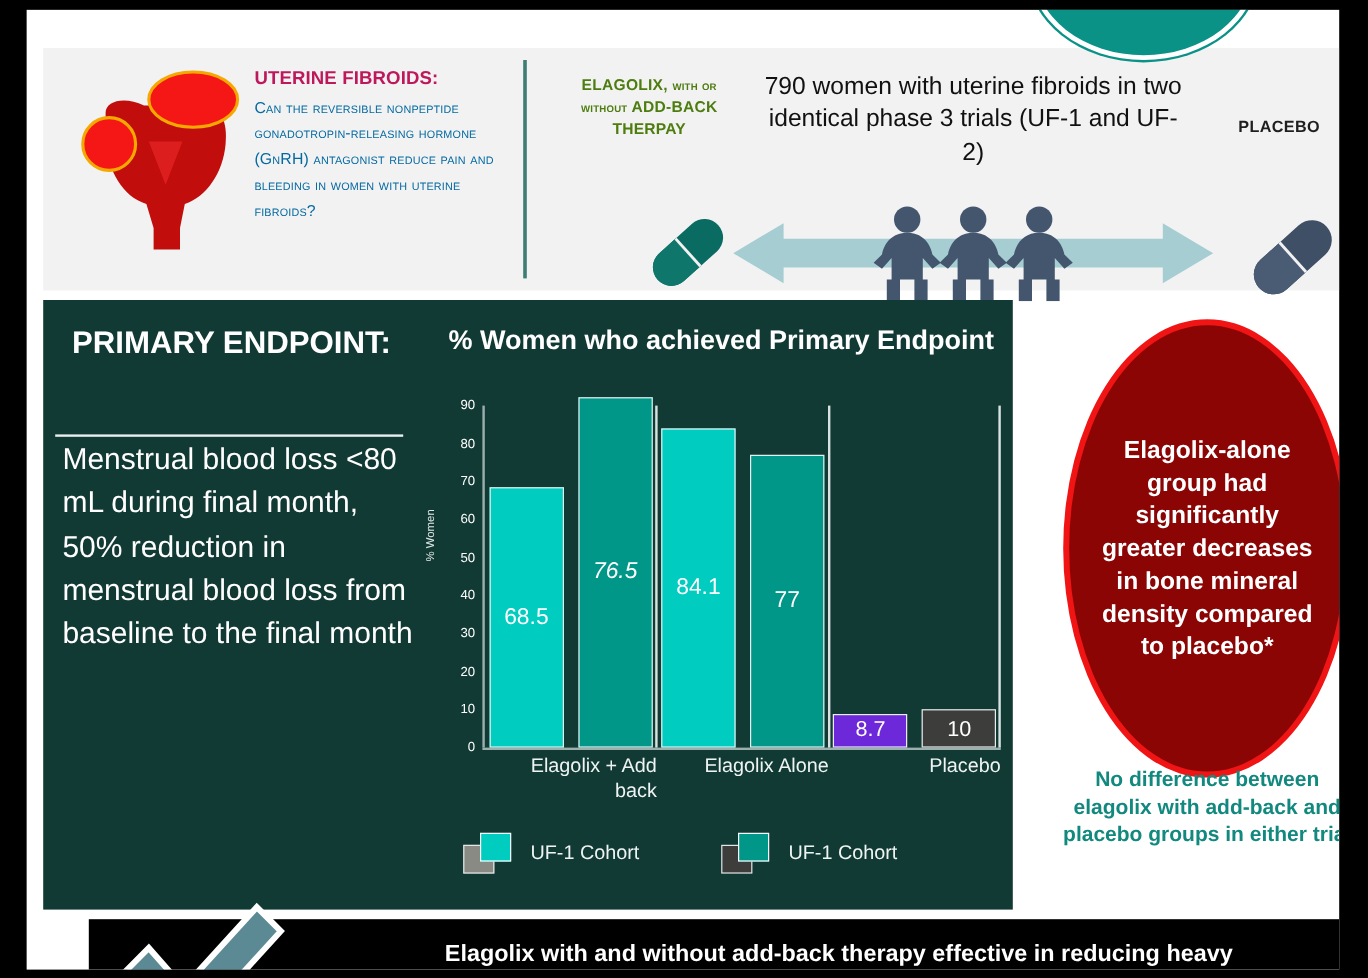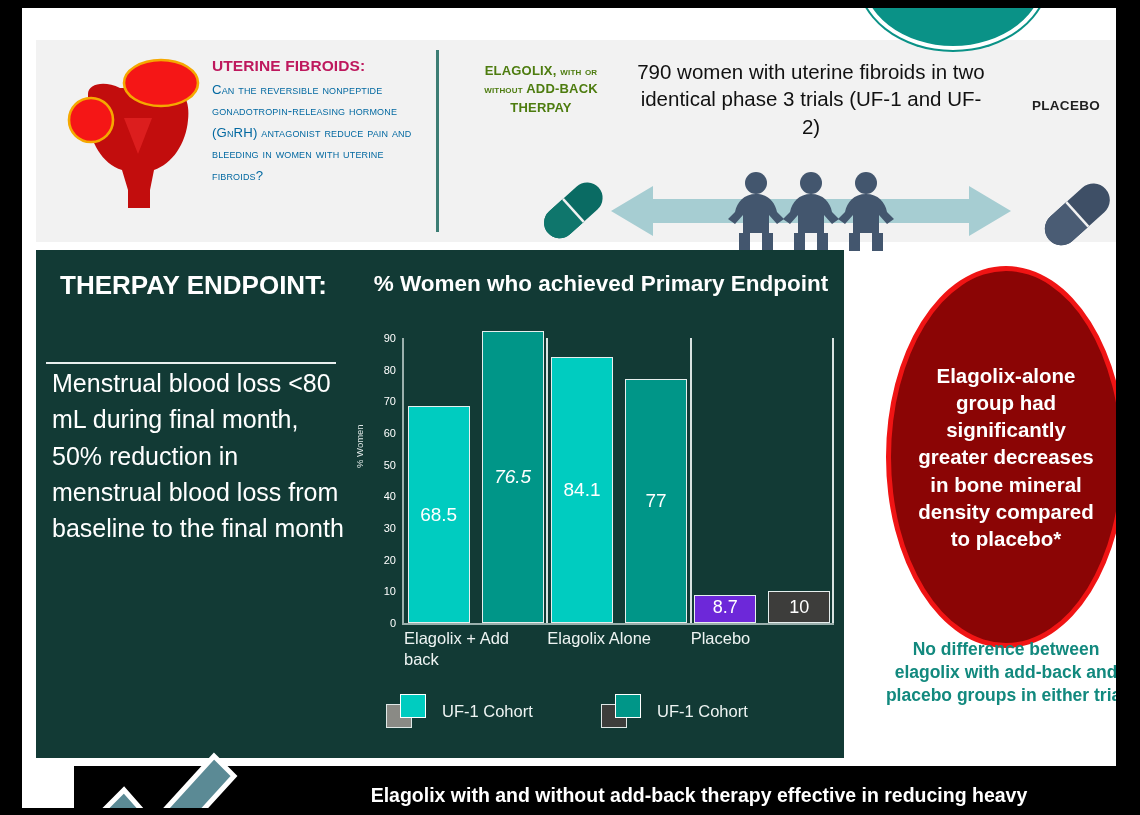--- a/index.html
+++ b/index.html
@@ -150,21 +150,21 @@
   .bar span {
     color:#ffffff; font-size:19px;
     padding-bottom:0;
     position:absolute; top:50%; transform:translateY(-50%);
     white-space:nowrap;
   }
   .bar.small span { font-size:18px; top:auto; bottom:4px; transform:none; }
 
   .x-labels { position:absolute; left:368px; top:378px; width:440px; height:50px; }
   .x-label {
-    position:absolute; text-align:left; color:#eef4f3; font-size:16.5px;
+    position:absolute; text-align:right; color:#eef4f3; font-size:16.5px;
     line-height:1.25;
   }
 
   
   .legend { position:absolute; left:330px; top:444px; width:470px; height:48px; }
   .legend-item { position:absolute; display:flex; align-items:center; }
   .swatch { position:relative; width:44px; height:34px; margin-right:12px; }
   .sw-back {
     position:absolute; left:0; top:10px; width:26px; height:24px;
     border:1.4px solid #dfe8e7;
@@ -304,21 +304,21 @@
             <rect x="8" y="30" width="76" height="33" rx="16.5" fill="#3e4f66"></rect>
             <path d="M8 46.5 A16.5 16.5 0 0 1 24.5 30 L46 30 L46 63 L24.5 63 A16.5 16.5 0 0 1 8 46.5 Z" fill="#4a5c74"></path>
             <line x1="46" y1="30" x2="46" y2="63" stroke="#f2f2f2" stroke-width="2.4"></line>
           </g>
         </svg>
       </div>
     </div>
 
     <div class="dark-panel">
 
-      <div class="pe-head">THERPAY ENDPOINT:</div>
+      <div class="pe-head">PRIMARY ENDPOINT:</div>
       <div class="pe-divider"></div>
       <div class="pe-body"> Menstrual blood loss &lt;80 mL during final month, 50% reduction in menstrual blood loss from baseline to the final month</div>
 
       <div class="chart-title">% Women who achieved Primary Endpoint</div>
 
       <div class="chart-area">
         <div class="y-axis-label">% Women</div>
         <div class="y-ticks" id="yticks">
             <div class="y-tick" style="top: 285px;">0</div>
             <div class="y-tick" style="top: 253.333px;">10</div>

